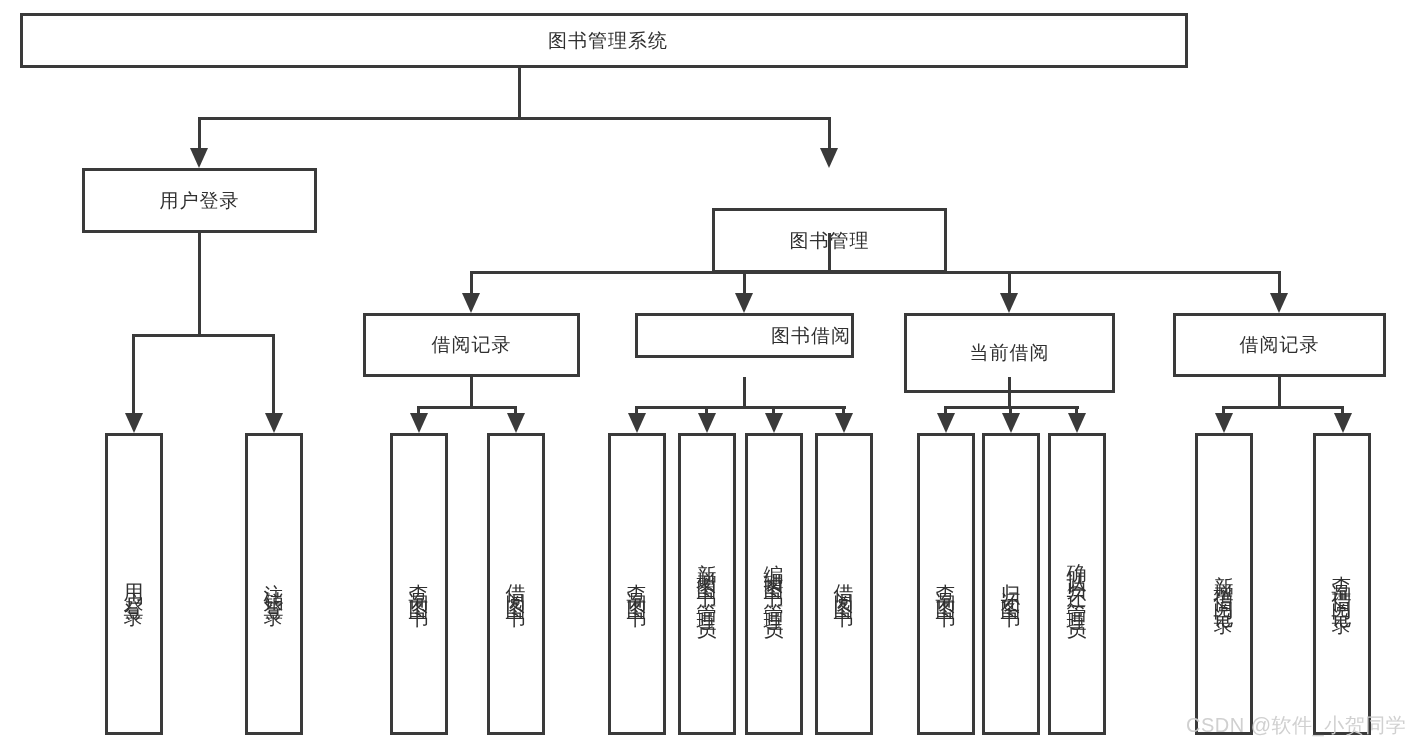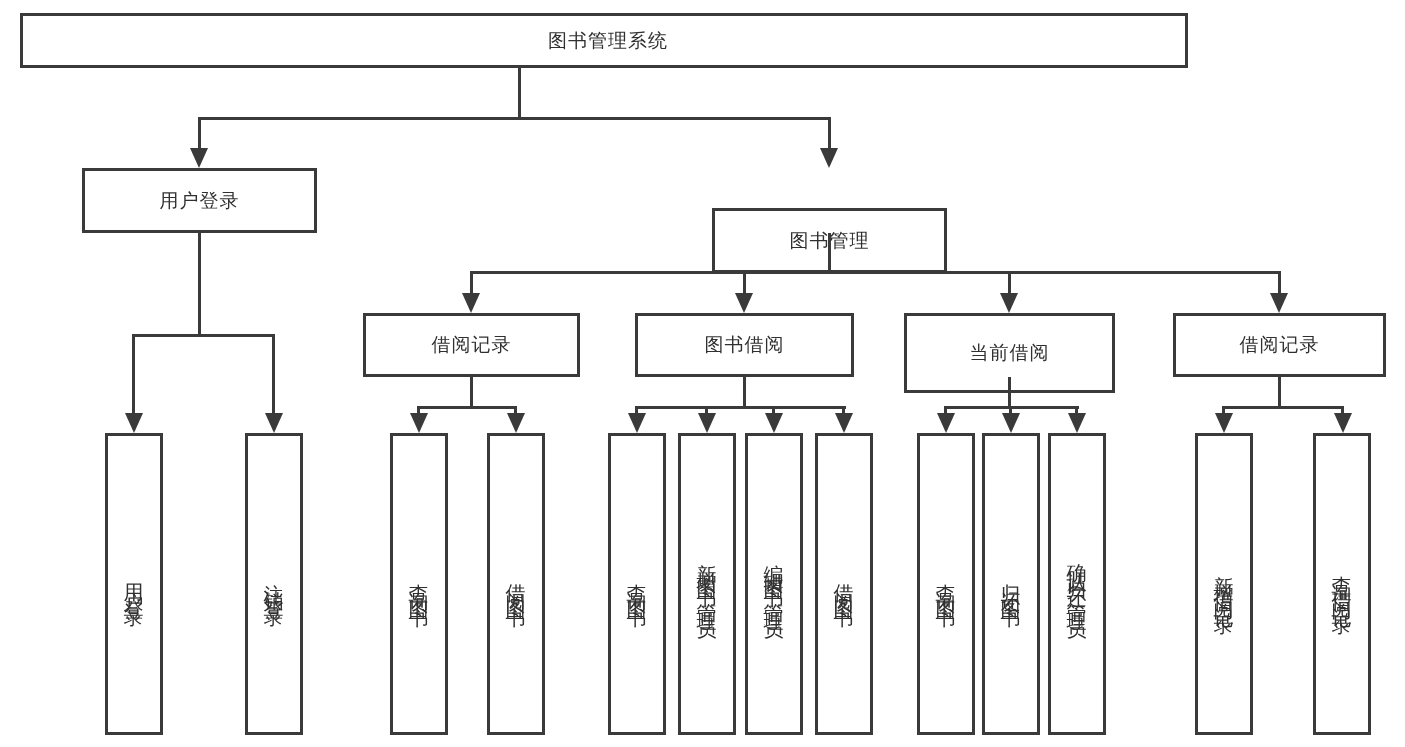--- a/index.html
+++ b/index.html
@@ -45,21 +45,21 @@
   </div>
 
   <div class="box" style="left:712px; top:168px; width:235px; height:65px;margin-top:40px;">
     <span class="hlabel">图书管理</span>
   </div>
 
   <div class="box" style="left:363px; top:313px; width:217px; height:64px;">
     <span class="hlabel">借阅记录</span>
   </div>
 
-  <div class="box" style="left:635px; top:313px; width:219px; height:64px;">
+  <div class="box" style="left:635px; top:313px; width:219px; height:45px;justify-content:flex-end;">
     <span class="hlabel">图书借阅</span>
   </div>
 
   <div class="box" style="left:904px; top:313px; width:211px; height:80px;">
     <span class="hlabel">当前借阅</span>
   </div>
 
   <div class="box" style="left:1173px; top:313px; width:213px; height:64px;">
     <span class="hlabel">借阅记录</span>
   </div>
@@ -160,14 +160,15 @@
   <div class="line" style="left:1075px; top:406px; width:3px;   height:9px;"></div>
   <div class="arrow" style="left:1068px; top:413px;"></div>
 
   <div class="line" style="left:1278px; top:377px; width:3px;   height:32px;"></div>
   <div class="line" style="left:1222px; top:406px; width:122px; height:3px;"></div>
   <div class="line" style="left:1222px; top:406px; width:3px;   height:9px;"></div>
   <div class="arrow" style="left:1215px; top:413px;"></div>
   <div class="line" style="left:1341px; top:406px; width:3px;   height:9px;"></div>
   <div class="arrow" style="left:1334px; top:413px;"></div>
 
+  <div class="watermark">CSDN @软件_小贺同学</div>
 
 </div>
 
 </body></html>

